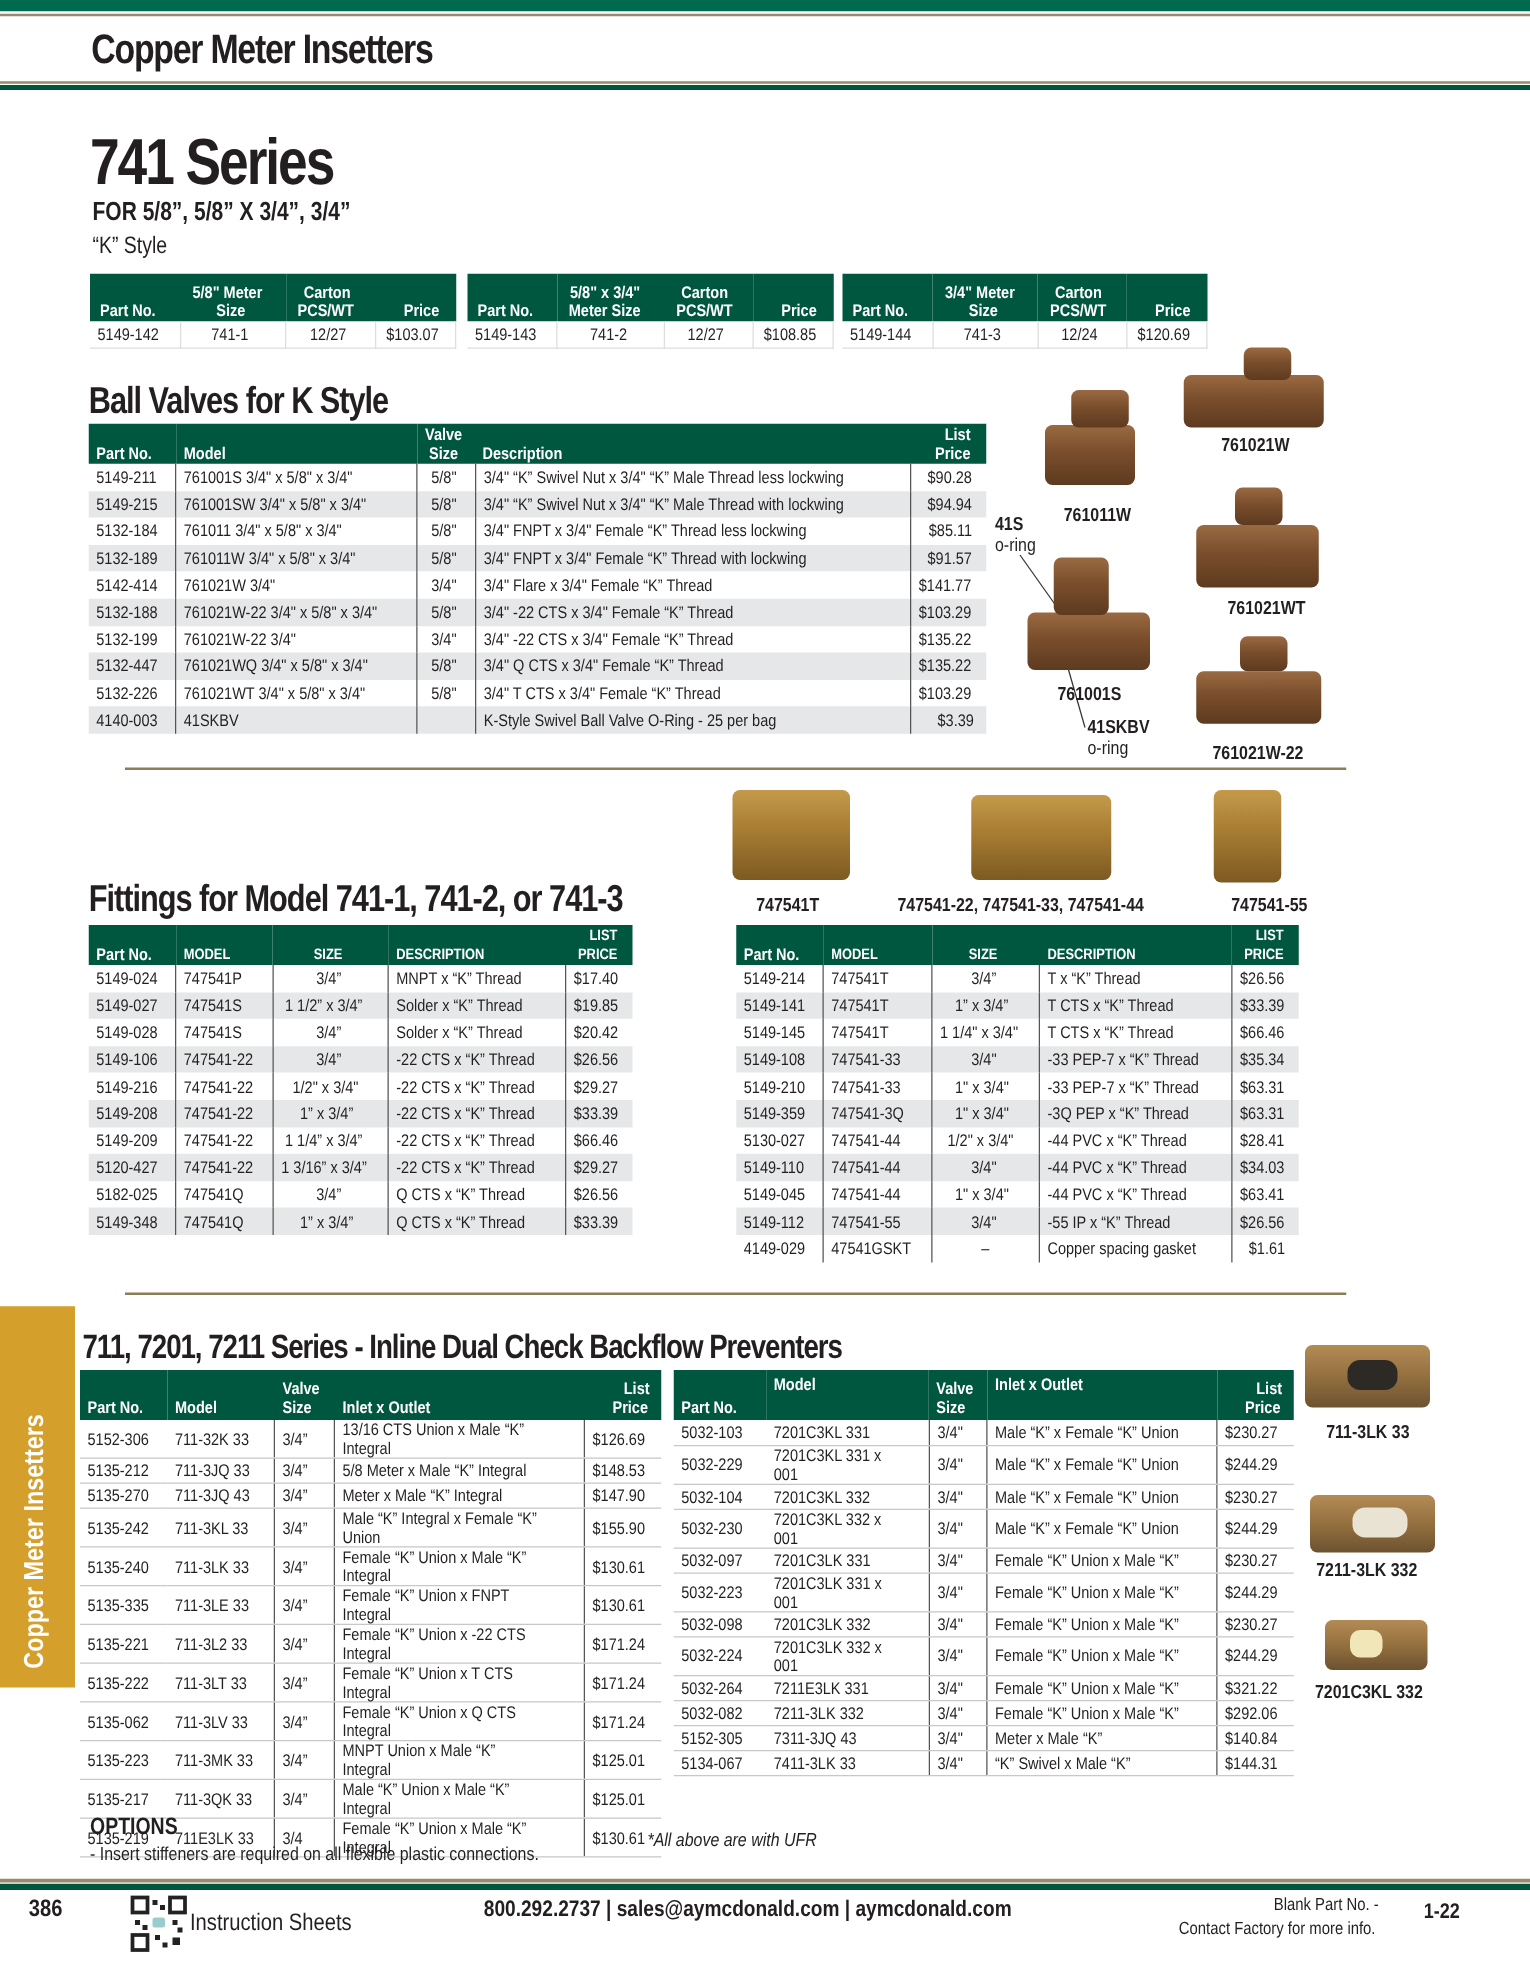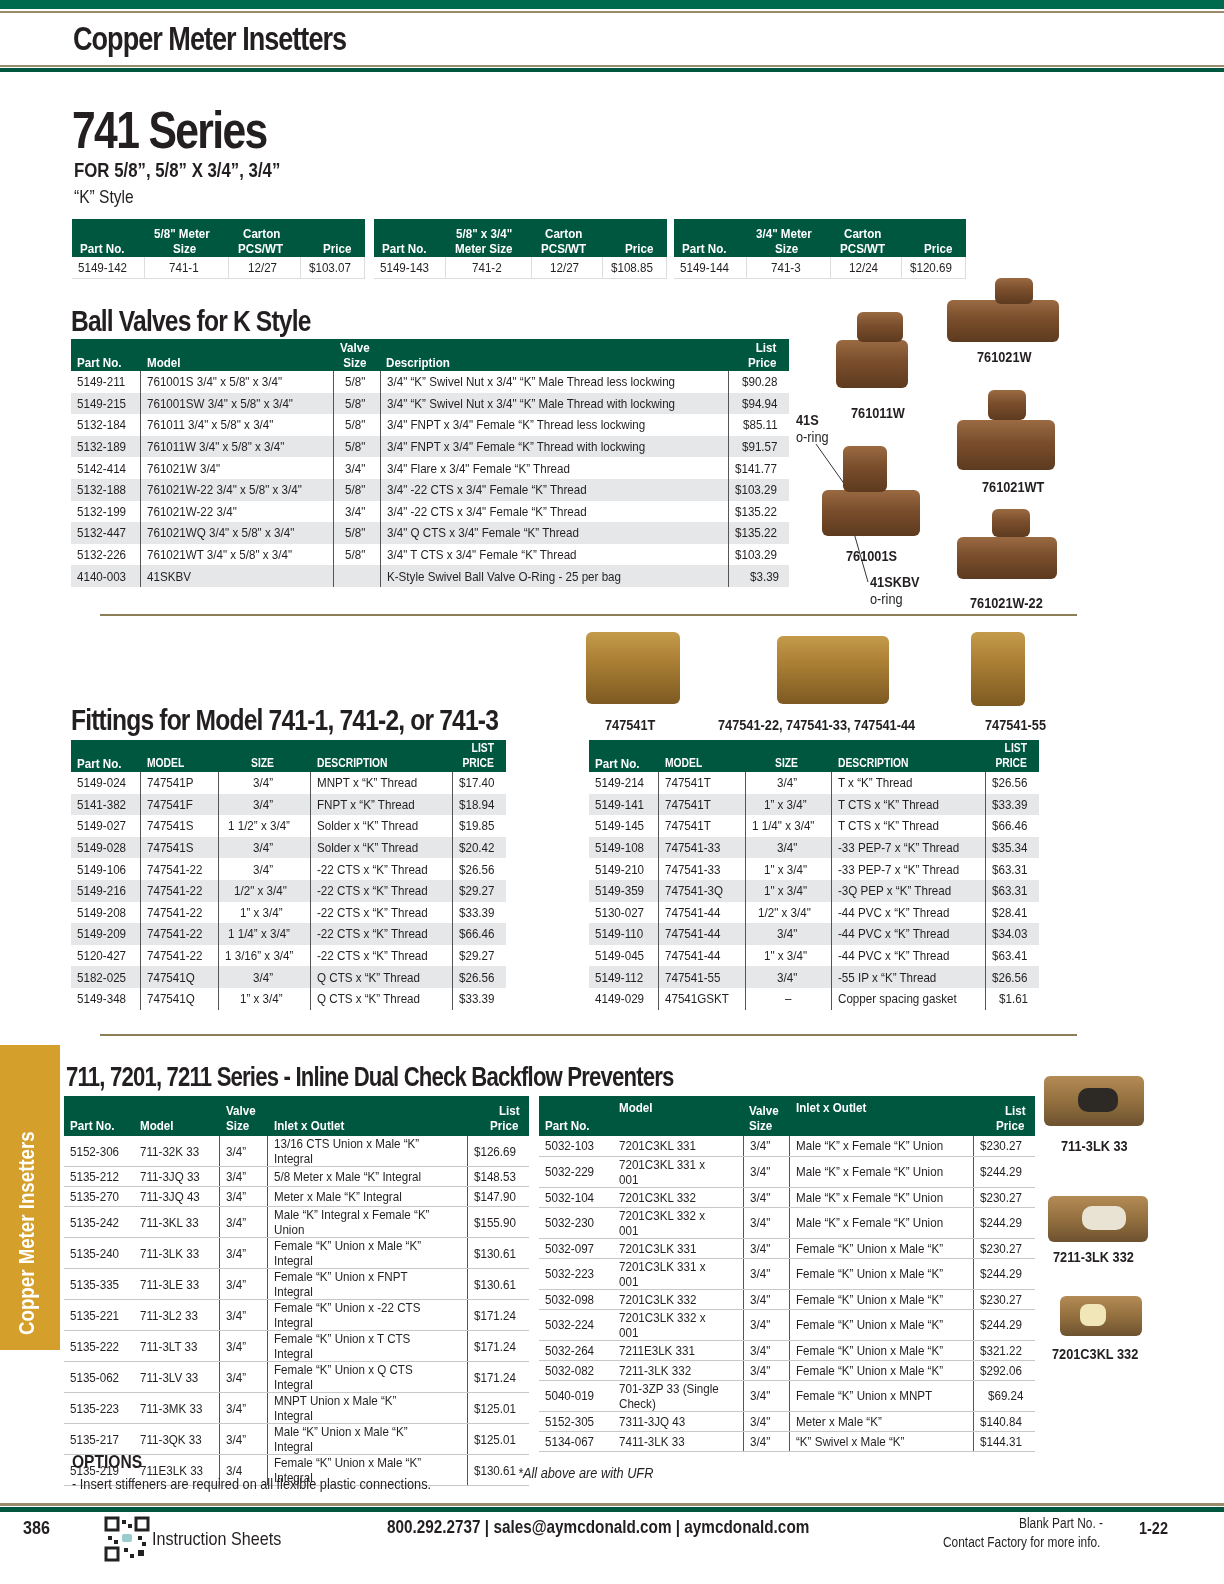--- a/index.html
+++ b/index.html
@@ -258,27 +258,20 @@
     </thead>
   <tbody id="fit-left-body">
       <tr>
         <td><span class="narrow" style="white-space: nowrap;">5149-024</span></td>
         <td class="vl"><span class="narrow" style="white-space: nowrap;">747541P</span></td>
         <td class="c vl"><span class="narrow" style="white-space: nowrap;">3/4”</span></td>
         <td class="vl"><span class="narrow" style="white-space: nowrap;">MNPT x “K” Thread</span></td>
         <td class="r vl"><span class="narrow" style="white-space: nowrap;">$17.40</span></td>
       </tr>
       <tr>
-        <td><span class="narrow" style="white-space: nowrap;">5141-382</span></td>
-        <td class="vl"><span class="narrow" style="white-space: nowrap;">747541F</span></td>
-        <td class="c vl"><span class="narrow" style="white-space: nowrap;">3/4”</span></td>
-        <td class="vl"><span class="narrow" style="white-space: nowrap;">FNPT x “K” Thread</span></td>
-        <td class="r vl"><span class="narrow" style="white-space: nowrap;">$18.94</span></td>
-      </tr>
-      <tr>
         <td><span class="narrow" style="white-space: nowrap;">5149-027</span></td>
         <td class="vl"><span class="narrow" style="white-space: nowrap;">747541S</span></td>
         <td class="c vl"><span class="narrow" style="white-space: nowrap;">1 1/2” x 3/4”</span></td>
         <td class="vl"><span class="narrow" style="white-space: nowrap;">Solder x “K” Thread</span></td>
         <td class="r vl"><span class="narrow" style="white-space: nowrap;">$19.85</span></td>
       </tr>
       <tr>
         <td><span class="narrow" style="white-space: nowrap;">5149-028</span></td>
         <td class="vl"><span class="narrow" style="white-space: nowrap;">747541S</span></td>
         <td class="c vl"><span class="narrow" style="white-space: nowrap;">3/4”</span></td>
@@ -607,27 +600,20 @@
         <td class="vl"><span class="narrow" style="white-space: nowrap;">3/4"</span></td>
         <td class="vl"><span class="narrow" style="white-space: nowrap;">Female “K” Union x Male “K”</span></td>
         <td class="r vl"><span class="narrow" style="white-space: nowrap;">$321.22</span></td>
       </tr>
       <tr>
         <td><span class="narrow" style="white-space: nowrap;">5032-082</span></td>
         <td style="white-space: normal; max-width: 137px;"><span class="narrow" style="white-space: normal;">7211-3LK 332</span></td>
         <td class="vl"><span class="narrow" style="white-space: nowrap;">3/4"</span></td>
         <td class="vl"><span class="narrow" style="white-space: nowrap;">Female “K” Union x Male “K”</span></td>
         <td class="r vl"><span class="narrow" style="white-space: nowrap;">$292.06</span></td>
-      </tr>
-      <tr>
-        <td><span class="narrow" style="white-space: nowrap;">5040-019</span></td>
-        <td style="white-space: normal; max-width: 137px;"><span class="narrow" style="white-space: normal;">701-3ZP 33 (Single Check)</span></td>
-        <td class="vl"><span class="narrow" style="white-space: nowrap;">3/4"</span></td>
-        <td class="vl"><span class="narrow" style="white-space: nowrap;">Female “K” Union x MNPT</span></td>
-        <td class="r vl"><span class="narrow" style="white-space: nowrap;">$69.24</span></td>
       </tr>
       <tr>
         <td><span class="narrow" style="white-space: nowrap;">5152-305</span></td>
         <td style="white-space: normal; max-width: 137px;"><span class="narrow" style="white-space: normal;">7311-3JQ 43</span></td>
         <td class="vl"><span class="narrow" style="white-space: nowrap;">3/4"</span></td>
         <td class="vl"><span class="narrow" style="white-space: nowrap;">Meter x Male “K”</span></td>
         <td class="r vl"><span class="narrow" style="white-space: nowrap;">$140.84</span></td>
       </tr>
       <tr>
         <td><span class="narrow" style="white-space: nowrap;">5134-067</span></td>

